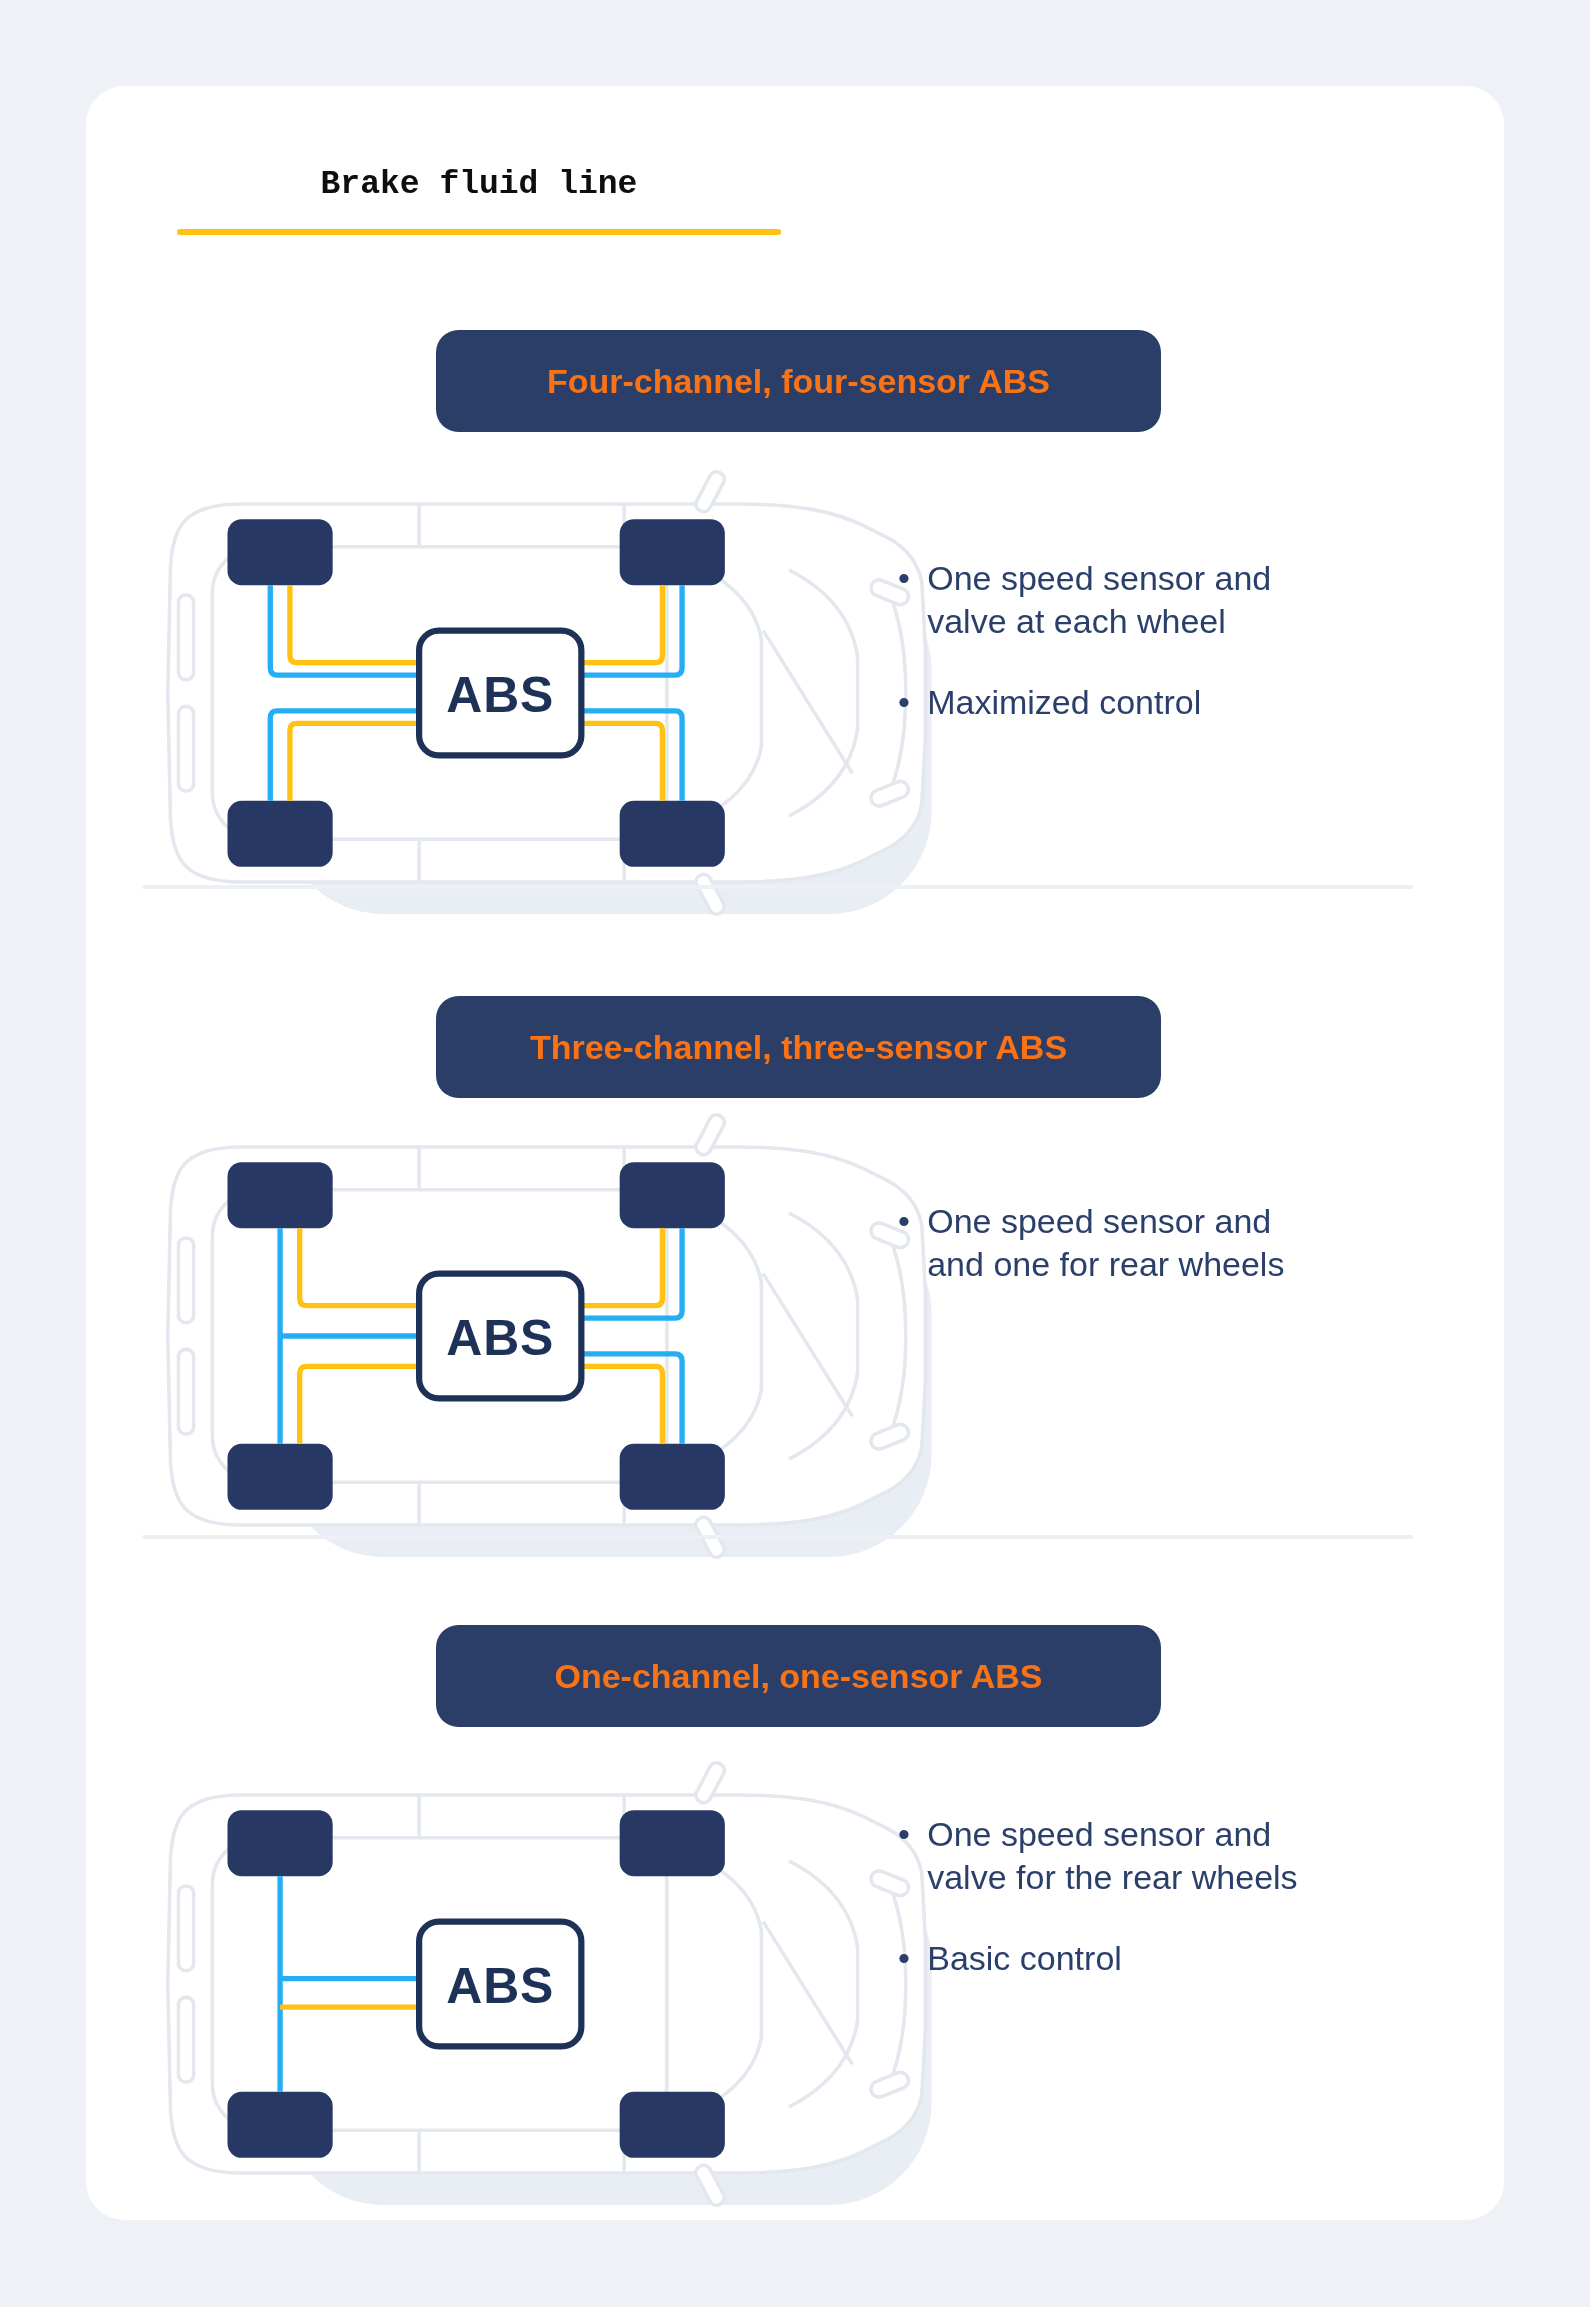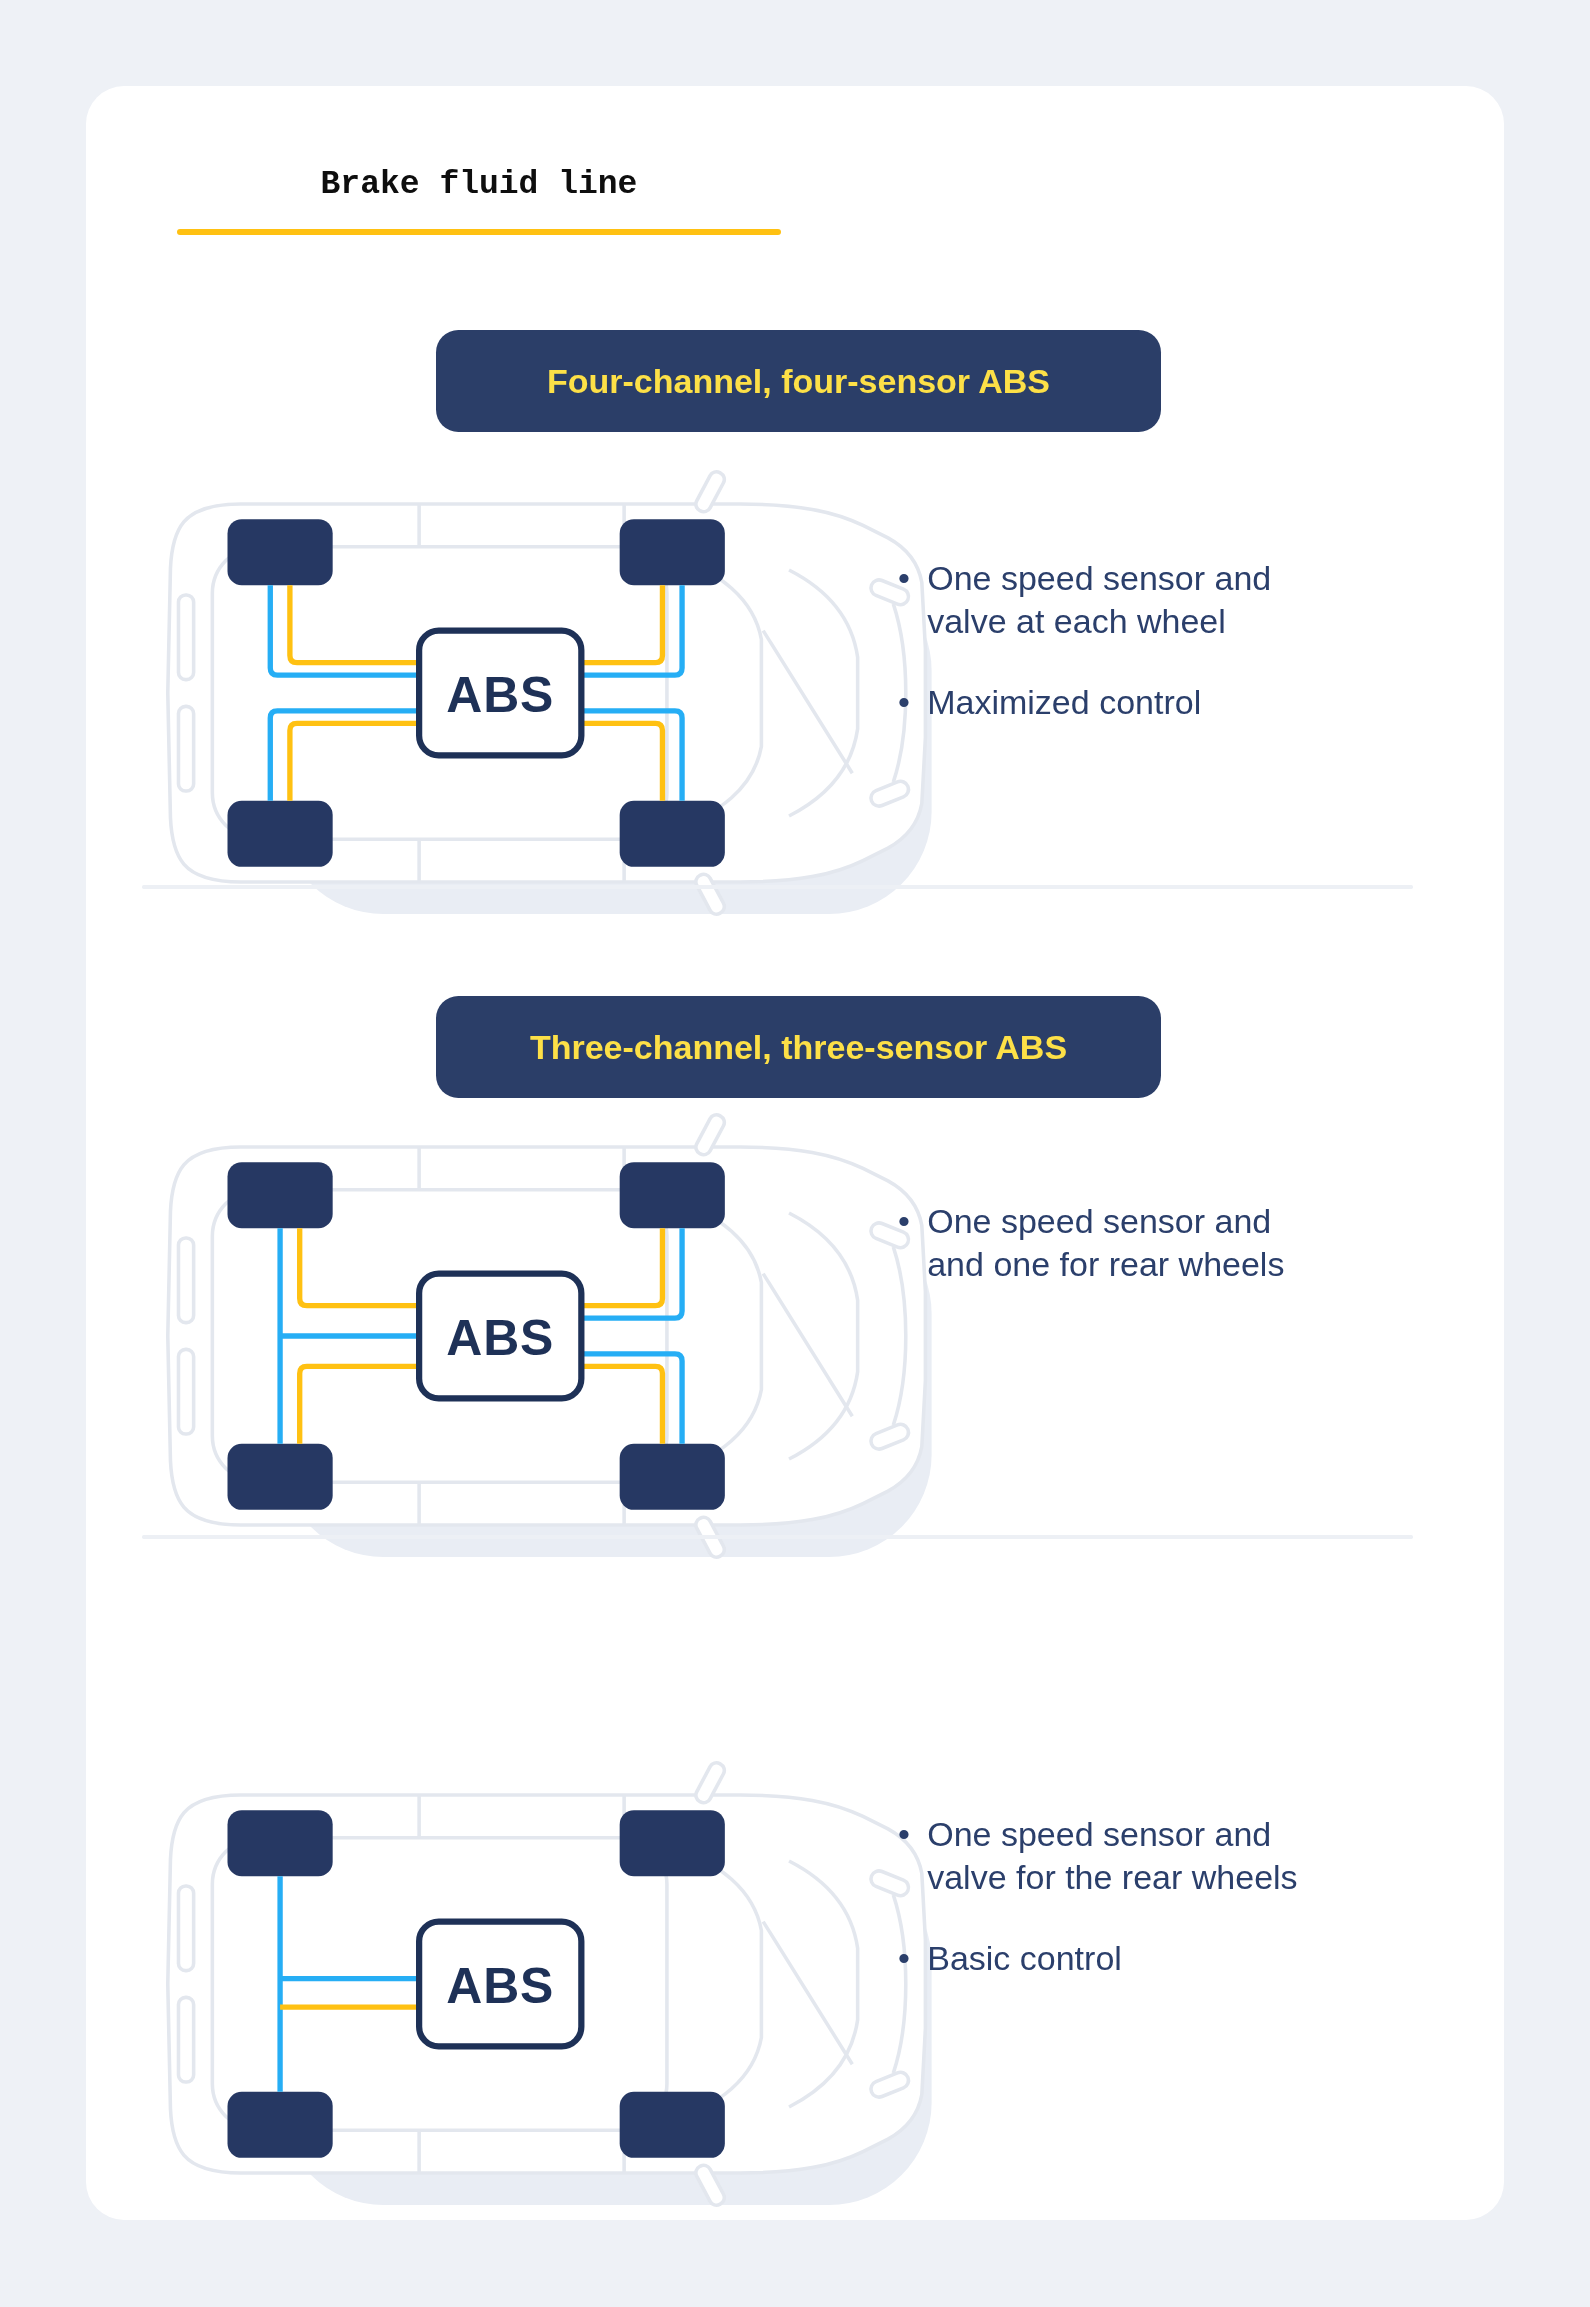--- a/index.html
+++ b/index.html
@@ -16,21 +16,21 @@
   .legend-col{position:absolute;text-align:center;font-family:Liberation Mono, monospace;}
   .legend-col.col1{left:91px;top:79px;width:604px;}
   .legend-col.col2{left:754px;top:79px;width:594px;}
   .legend-title{font-size:33px;font-weight:bold;color:#0e0e0e;line-height:40px;}
   .legend-bar{height:6px;border-radius:3.5px;margin-top:24px;}
   .legend-bar.yellow{background:#ffc112;}
   .legend-bar.blue{background:#29aaf2;}
   
   .badge{
     position:absolute;left:350px;width:725px;height:102px;border-radius:22.4px;
-    background:#2b3e68;color:#fde047;font-size:34px;font-weight:bold;
+    background:#2b3e68;color:#f97316;font-size:34px;font-weight:bold;
     text-align:center;line-height:102px;
   }
   #badge1{top:244px;} #badge2{top:910px;} #badge3{top:1539px;}
   
   .diagram{position:absolute;left:39px;width:820px;height:446px;}
   #diagram1{top:384px;} #diagram2{top:1027px;} #diagram3{top:1675px;}
   
   .bullets{position:absolute;left:812px;width:518px;color:#2b3f6b;}
   #bullets1{top:471px;} #bullets2{top:1114px;} #bullets3{top:1727px;}
   .bullet-item{display:flex;margin-bottom:38px;}
@@ -144,20 +144,21 @@
       <span class="bullet-dot"></span>
       <span class="bullet-text">
         <span class="bullet-line">One speed sensor and</span>
         <span class="bullet-line">and one for rear wheels</span>
       </span>
     </div>
   </div>
 
   <div class="divider" id="divider2"></div>
 
+  <div class="badge" id="badge3">One-channel, one-sensor ABS</div>
 
   <svg class="diagram" id="diagram3" viewBox="0 0 920 500">
     <use href="#car-chassis"></use>
     <path class="dline ss" d="M 174,129 L 174,371"></path>
     <path class="dline ss" d="M 174,244 L 338,244"></path>
     <path class="dline bf" d="M 174,276 L 338,276"></path>
     <rect class="abs-rect" x="330" y="180" width="182" height="140" rx="22"></rect>
     <text class="abs-text" x="421" y="252" text-anchor="middle" dominant-baseline="central">ABS</text>
   </svg>
 

